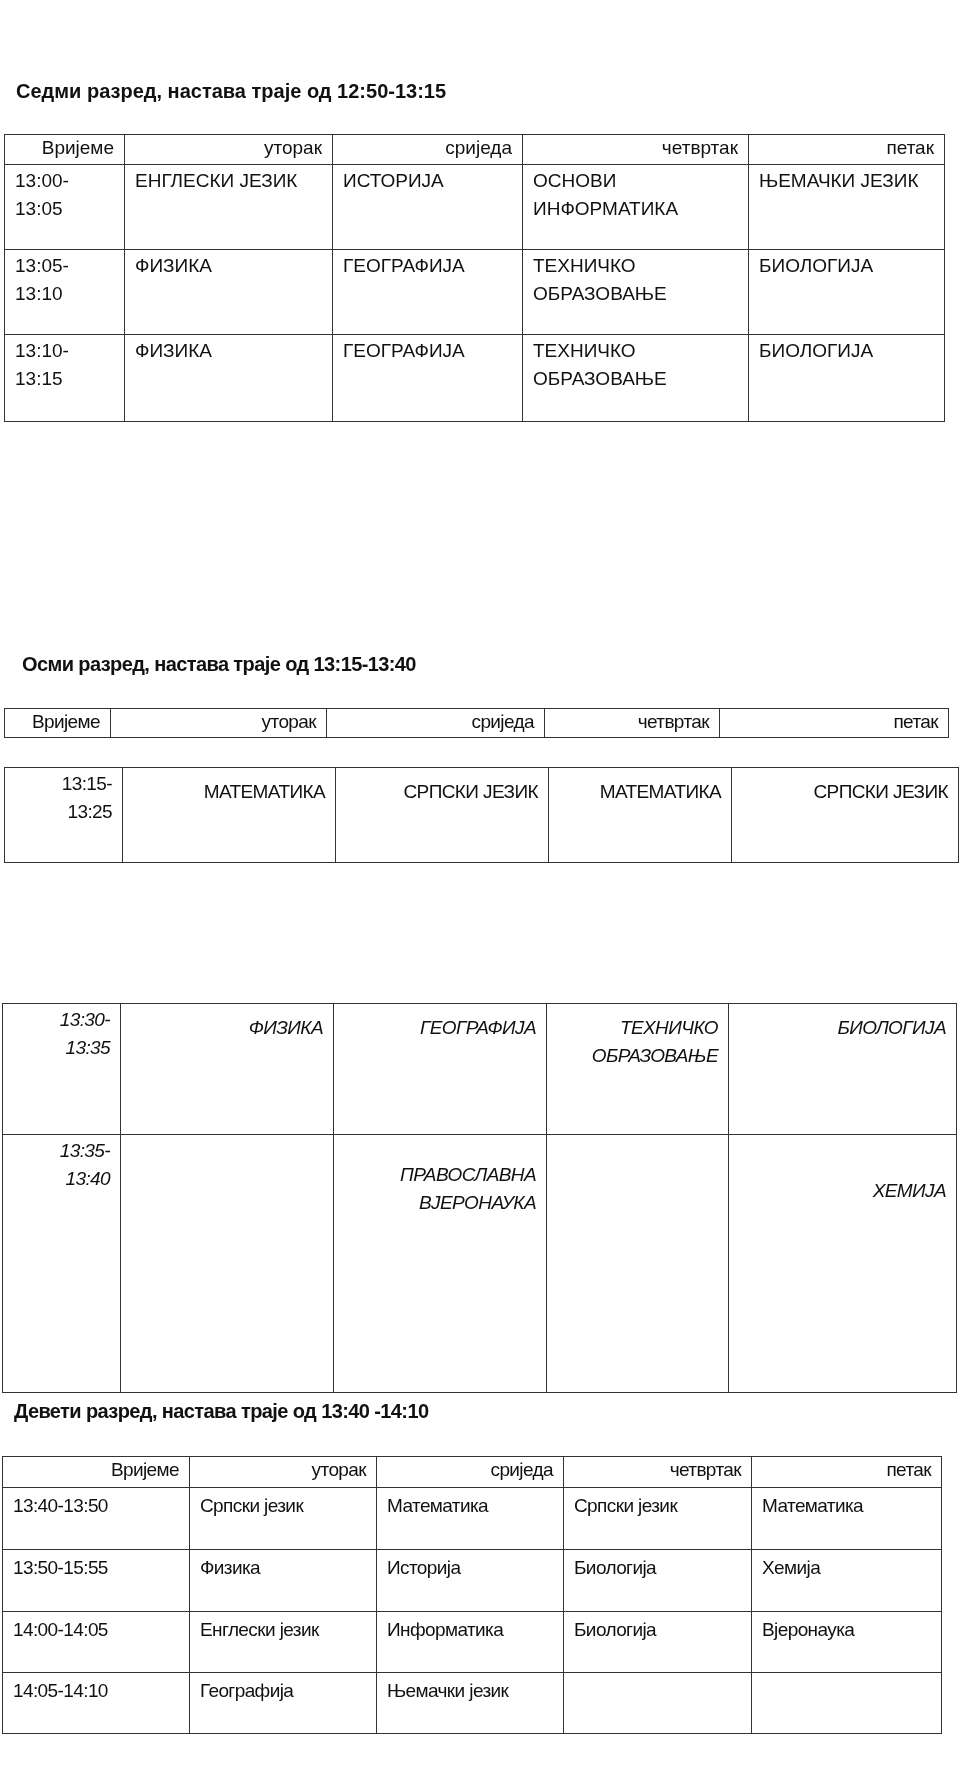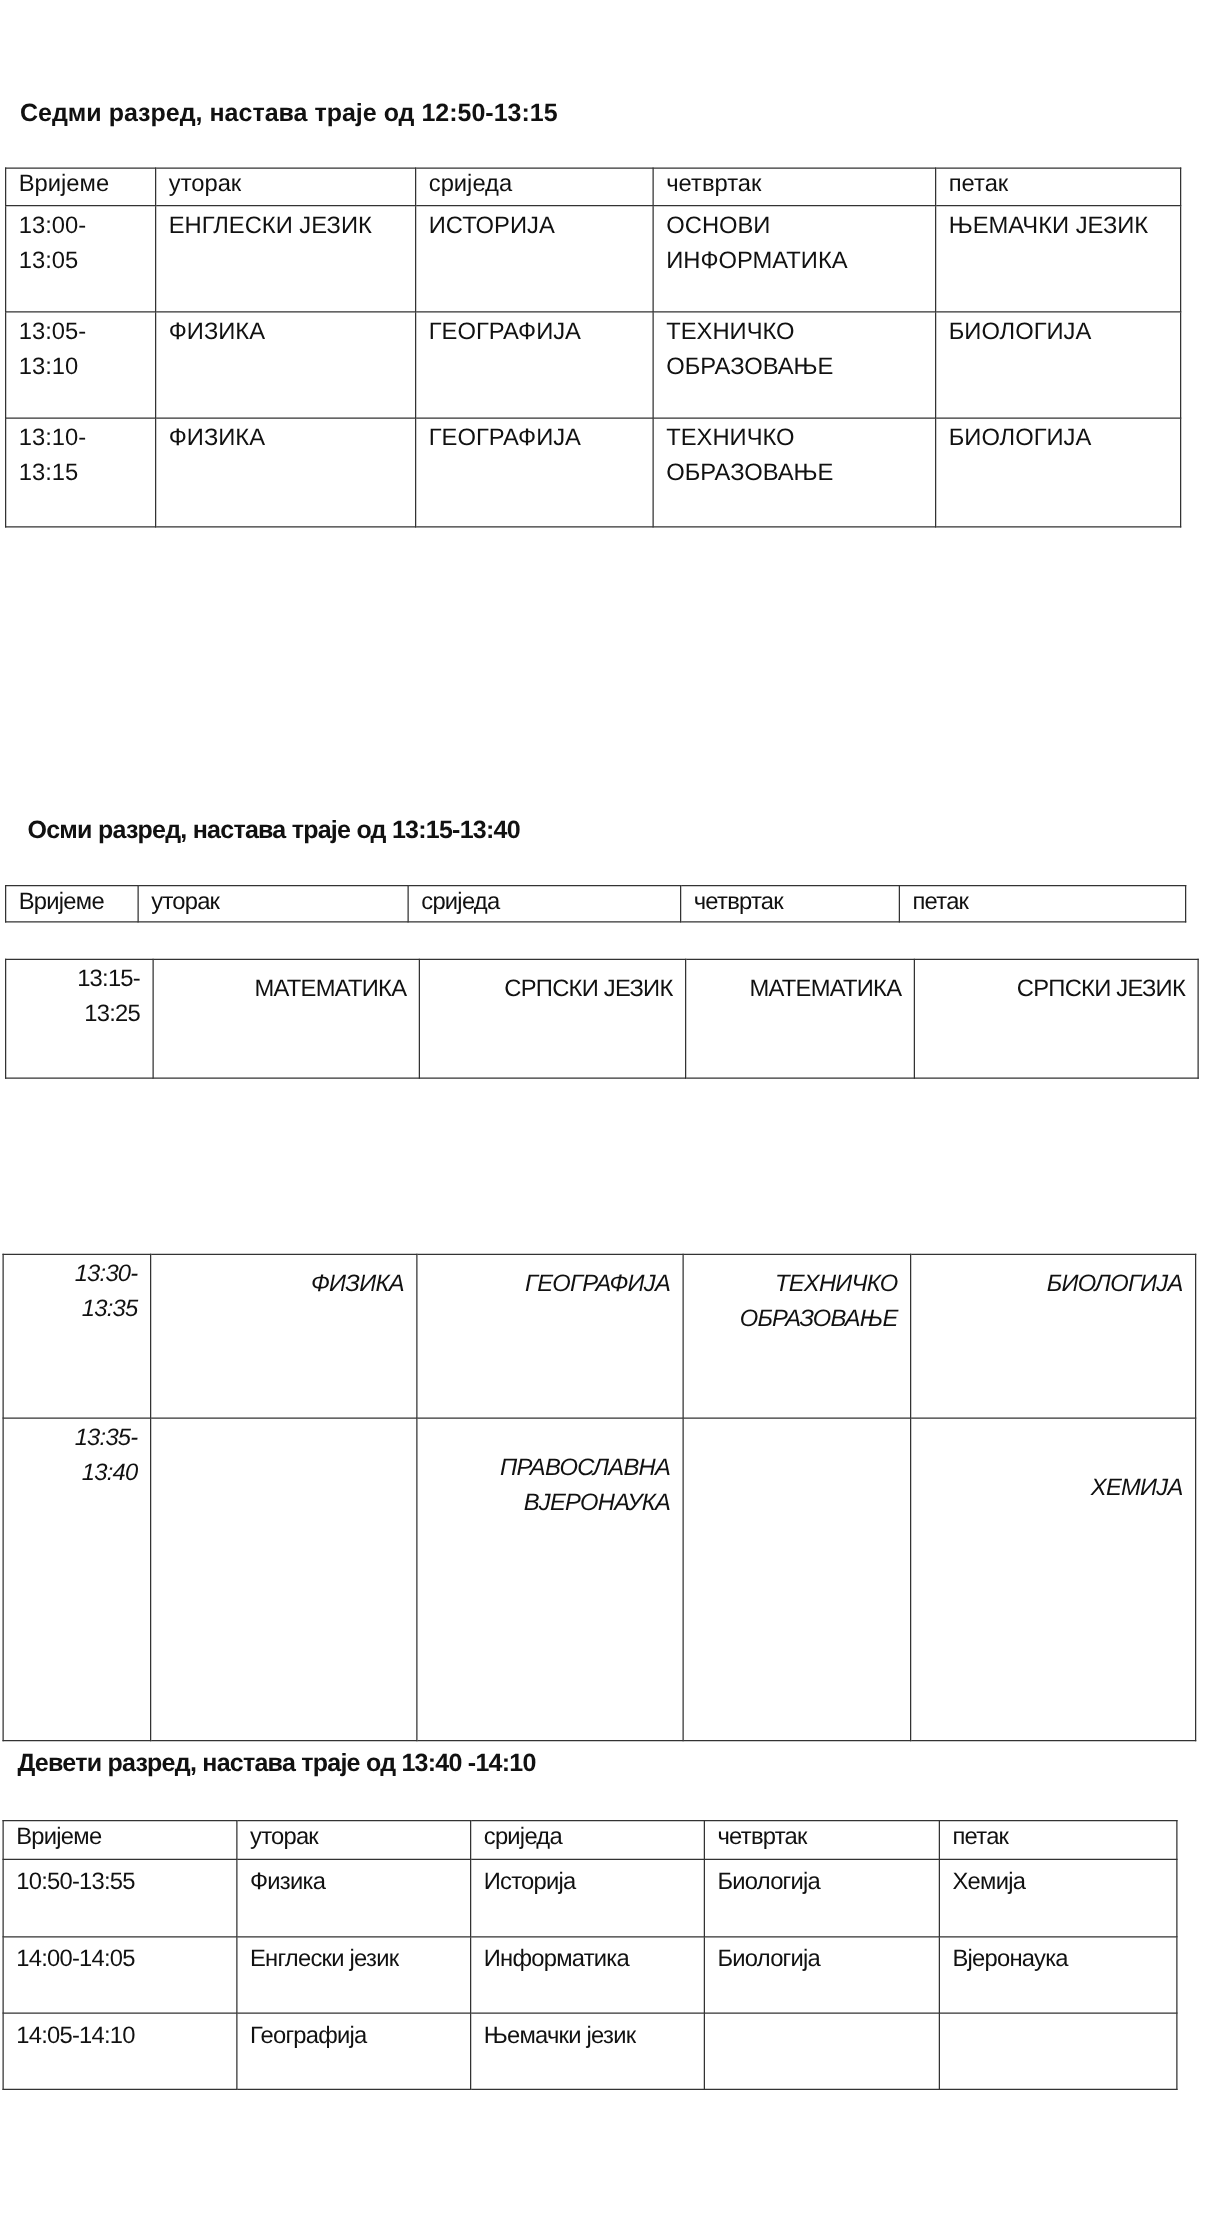--- a/index.html
+++ b/index.html
@@ -3,21 +3,21 @@
 <meta charset="utf-8">
 <style>
   html, body { margin: 0; padding: 0; background: #ffffff; }
   body { width: 972px; height: 1776px; position: relative; overflow: hidden;
          font-family: "Liberation Sans", "DejaVu Sans", sans-serif; color: #111; }
   .title { position: absolute; font-weight: bold; font-size: 20px; white-space: nowrap; }
   .tbl { position: absolute; border-collapse: collapse; table-layout: fixed; }
   .tbl td { border: 1.5px solid #333; vertical-align: top; padding: 4px 10px 0 10px;
             font-size: 19px; line-height: 28px; }
   .t1 td, .t2 td { padding-top: 2px; }
-  .hdr td { padding-top: 0; line-height: 26px; }
+  .hdr td { padding-top: 0; line-height: 26px; text-align: right; }
   .cond { letter-spacing: -0.6px; }
   .t3 td, .t4 td { padding-top: 10px; text-align: right; }
   .t3 td.time, .t4 td.time { padding-top: 2px; }
 </style>
 </head>
 <body>
 
 <div class="title" style="left:16px; top:80px;">Седми разред, настава траје од 12:50-13:15</div>
 
 <table class="tbl t1" style="left:4px; top:134px; width:940px;">
@@ -144,21 +144,28 @@
     </colgroup>
   <tbody>
       <tr class="hdr" style="height:31px">
     <td>Вријеме</td>
     <td>уторак</td>
     <td>сриједа</td>
     <td>четвртак</td>
     <td>петак</td>
   </tr>
   <tr style="height:62px">
-    <td class="time">10:50-13:55</td>
+    <td class="time">13:40-13:50</td>
+    <td>Српски језик</td>
+    <td>Математика</td>
+    <td>Српски језик</td>
+    <td>Математика</td>
+  </tr>
+  <tr style="height:62px">
+    <td class="time">13:50-15:55</td>
     <td>Физика</td>
     <td>Историја</td>
     <td>Биологија</td>
     <td>Хемија</td>
   </tr>
   <tr style="height:61px">
     <td class="time">14:00-14:05</td>
     <td>Енглески језик</td>
     <td>Информатика</td>
     <td>Биологија</td>

